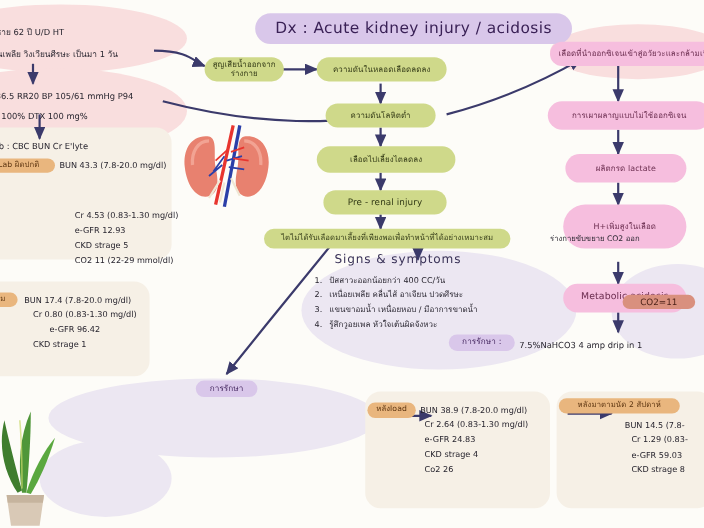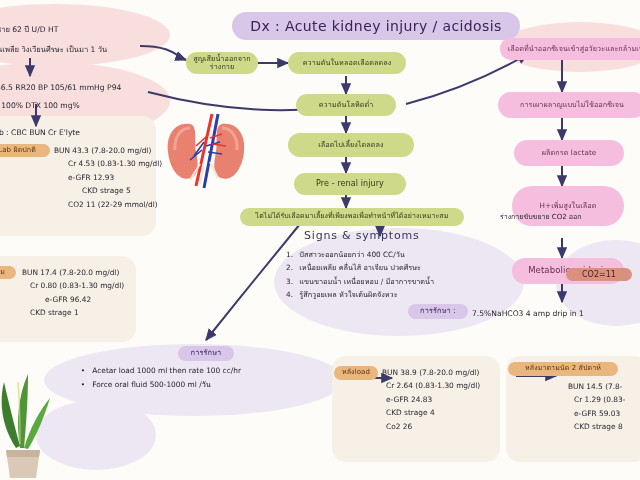--- a/index.html
+++ b/index.html
@@ -131,23 +131,23 @@
 
   <div class="txt" style="left:-22px;top:24px;">ผู้ป่วยชาย 62 ปี U/D HT</div>
   <div class="txt" style="left:-30px;top:44px;">CC : อ่อนเพลีย วิงเวียนศีรษะ เป็นมา 1 วัน</div>
   <div class="txt" style="left:-26px;top:82px;">V/S T 36.5 RR20 BP 105/61 mmHg P94</div>
   <div class="txt" style="left:-26px;top:100px;">O2 sat 100% DTX 100 mg%</div>
 
   <div class="lab-head" style="left:-10px;top:128px;">Lab : CBC BUN Cr E'lyte</div>
   <div class="pill tan" style="left:-16px;top:144px;width:66px;height:13px;font-size:7px;">Lab ผิดปกติ</div>
   <div class="labcol" style="left:54px;top:144px;">
     <div>BUN 43.3 (7.8-20.0 mg/dl)</div>
-    <div style="margin-left:14px;">Cr 4.53 (0.83-1.30 mg/dl)</div>
+    <div style="margin-left:14px;margin-top:32px;">Cr 4.53 (0.83-1.30 mg/dl)</div>
     <div style="margin-left:14px;">e-GFR 12.93</div>
-    <div style="margin-left:28px;">CKD strage 5</div>
+    <div style="margin-left:14px;">CKD strage 5</div>
     <div style="margin-left:14px;">CO2 11 (22-29 mmol/dl)</div>
   </div>
 
   <div class="pill tan" style="left:-18px;top:266px;width:34px;height:13px;font-size:7px;">เดิม</div>
   <div class="labcol" style="left:22px;top:266px;">
     <div>BUN 17.4 (7.8-20.0 mg/dl)</div>
     <div style="margin-left:8px;">Cr 0.80 (0.83-1.30 mg/dl)</div>
     <div style="margin-left:23px;">e-GFR 96.42</div>
     <div style="margin-left:8px;">CKD strage 1</div>
   </div>
@@ -193,30 +193,20 @@
       <span class="num">3.</span>
       <span>แขนขาอมน้ำ เหนื่อยหอบ / มีอาการขาดน้ำ</span>
     </div>
     <div>
       <span class="num">4.</span>
       <span>รู้สึกวูอยเพล หัวใจเต้นผิดจังหวะ</span>
     </div>
   </div>
 
   <div class="pill purple" style="left:178px;top:346px;width:56px;height:15px;font-size:7.4px;">การรักษา</div>
-  <div class="bullets" style="left:76px;top:364px;">
-    <div>
-      <span class="bl">•</span>
-      <span>Acetar load 1000 ml then rate 100 cc/hr</span>
-    </div>
-    <div>
-      <span class="bl">•</span>
-      <span>Force oral fluid 500-1000 ml /วัน</span>
-    </div>
-  </div>
 
   <div class="pill purple" style="left:408px;top:304px;width:60px;height:15px;font-size:7.4px;">การรักษา :</div>
   <div class="txt" style="left:472px;top:308px;">7.5%NaHCO3   4 amp drip in 1</div>
 
   <div class="pill tan" style="left:334px;top:366px;width:44px;height:14px;font-size:7px;">หลังload</div>
   <div class="labcol" style="left:382px;top:366px;">
     <div>BUN 38.9 (7.8-20.0 mg/dl)</div>
     <div style="margin-left:4px;">Cr 2.64 (0.83-1.30 mg/dl)</div>
     <div style="margin-left:4px;">e-GFR 24.83</div>
     <div style="margin-left:4px;">CKD strage 4</div>

